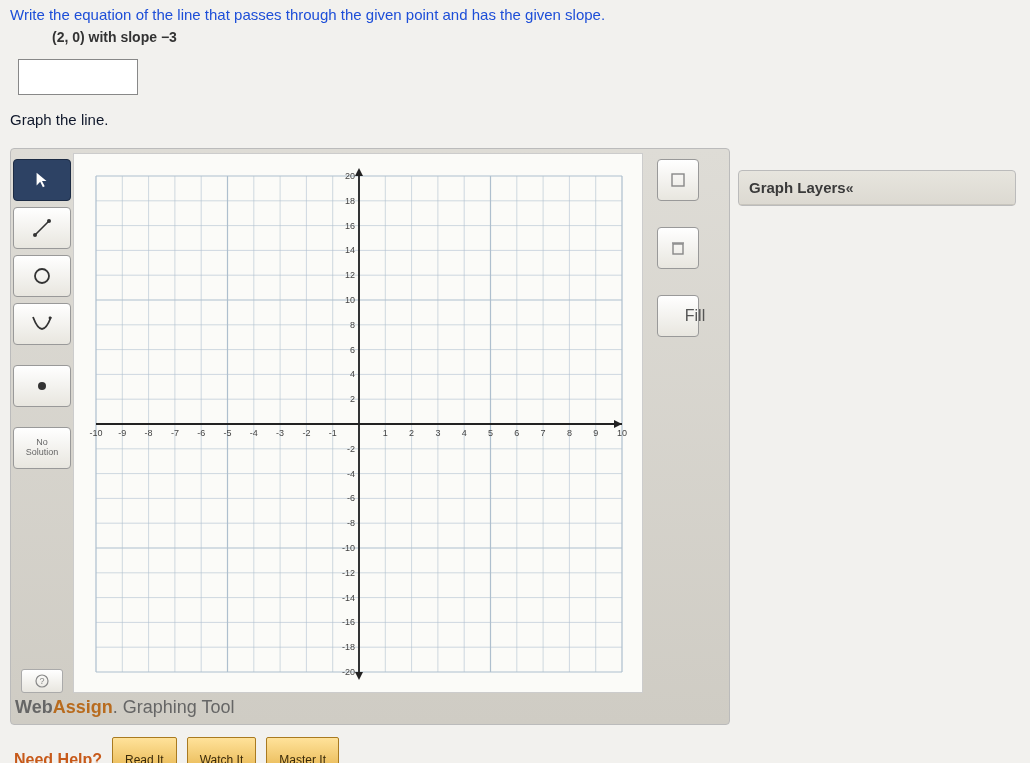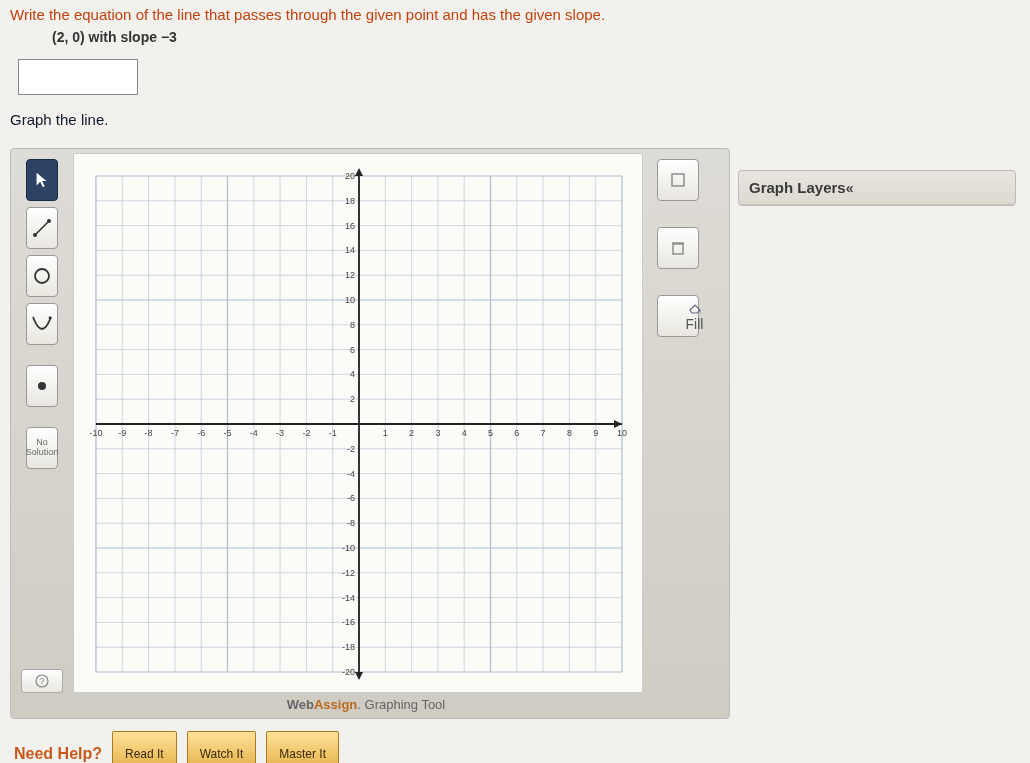--- a/index.html
+++ b/index.html
@@ -6,21 +6,21 @@
 body {
   font-family: Arial, Helvetica, sans-serif;
   background: #f2f1ee;
   color: #444;
   width: 1030px;
   height: 763px;
   padding: 6px 10px 0 10px;
   overflow: hidden;
   font-size: 15px;
 }
-.prompt { color: #c2410c; font-size: 15px; margin-bottom: 6px; }
+.prompt { color: #1d4ed8; font-size: 15px; margin-bottom: 6px; }
 .subprompt { margin-left: 42px; color: #333; font-size: 14px; margin-bottom: 10px; font-weight: bold; }
 .answer-box {
   width: 120px; height: 36px;
   border: 1px solid #888;
   background: #fff;
   margin: 4px 0 16px 8px;
   padding: 4px 6px;
 }
 .section-label { color: #0f172a; font-size: 15px; margin-bottom: 20px; }
 
@@ -35,21 +35,21 @@
 }
 .tool-row { display: flex; }
 .toolbar-left {
   width: 54px;
   display: flex; flex-direction: column;
   gap: 6px;
   padding-top: 6px;
   align-items: center;
 }
 .tool-btn {
-  width: 32px; height: 42px;
+  width: 58px; height: 42px;
   background: linear-gradient(#fff,#e8e6df);
   border: 1px solid #999;
   border-radius: 4px;
   display: flex; align-items: center; justify-content: center;
   cursor: pointer;
   color: #333;
 }
 .tool-btn.selected {
   background: #2d4264;
   color: #fff;
@@ -90,24 +90,24 @@
   align-items: center;
 }
 .rtool {
   width: 42px; height: 42px;
   background: linear-gradient(#fff,#e8e6df);
   border: 1px solid #999;
   border-radius: 4px;
   display:flex; align-items:center; justify-content:center;
   cursor:pointer; color:#555;
 }
-.rtool.fill { flex-direction:column; font-size:14px; color:#555; gap:1px;padding-left:33px;}
+.rtool.fill { flex-direction:row; font-size:16px; color:#555; gap:1px;padding-left:33px;}
 .branding {
-  text-align: center;
-  font-size: 13px;
+  text-align: left;
+  font-size: 18px;
   color: #666;
   padding: 4px 8px 2px 0;
 }
 .branding .wa { font-weight: bold; }
 .branding .wa-assign { color: #b86b1e; font-weight:bold;}
 
 .layers-panel {
   width: 278px;
   margin-left: 8px;
   margin-top: 22px;

